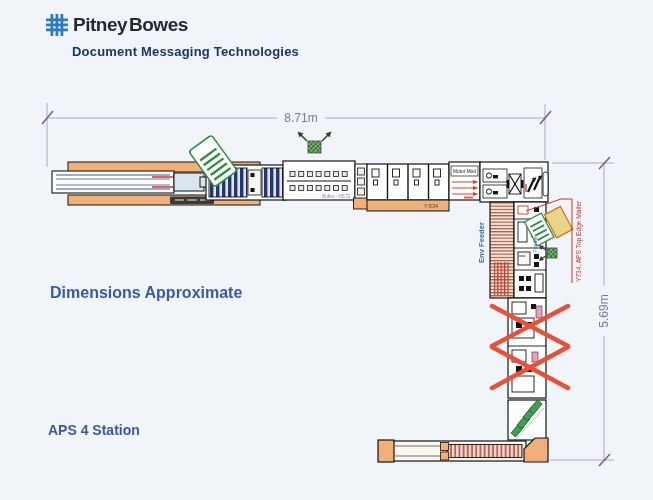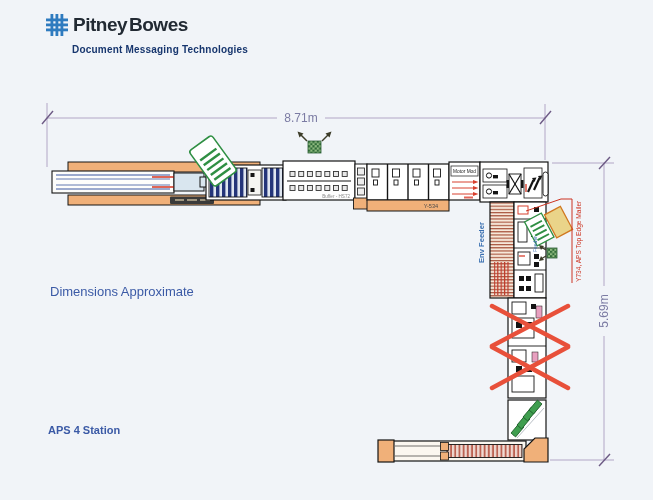--- a/index.html
+++ b/index.html
@@ -6,24 +6,24 @@
   body{
     width:653px;height:500px;position:relative;overflow:hidden;
     background:#f1f4f8;
     font-family:"Liberation Sans", sans-serif;
   }
   .abs{position:absolute;}
   
   .logo-row{left:46px;top:14px;display:flex;align-items:flex-start;gap:5px;}
   .brand-title{font-size:19px;font-weight:bold;color:#222a33;letter-spacing:-0.5px;line-height:22px;}
   .brand-title .w2{margin-left:2px;}
-  .brand-tagline{left:72px;top:44px;font-size:10px;font-weight:bold;color:#17366e;letter-spacing:0.2px;}
+  .brand-tagline{left:72px;top:44px;font-size:13px;font-weight:bold;color:#17366e;letter-spacing:0.2px;}
   
-  .note-dim{left:50px;top:284px;font-size:13px;font-weight:normal;color:#3b5aa6;}
-  .station{left:48px;top:423px;font-size:11px;font-weight:bold;color:#3b5aa6;line-height:15.5px;}
+  .note-dim{left:50px;top:284px;font-size:16px;font-weight:bold;color:#3b5aa6;}
+  .station{left:48px;top:423px;font-size:14px;font-weight:bold;color:#3b5aa6;line-height:15.5px;}
   svg{display:block;}
 </style>
 </head>
 <body>
 
 <div class="abs logo-row">
   <svg width="22" height="22" viewBox="0 0 22 22">
     <g fill="#2e7bbf">
       <rect x="0" y="4.5" width="22" height="2.8"></rect>
       <rect x="0" y="9.5" width="22" height="2.8"></rect>

